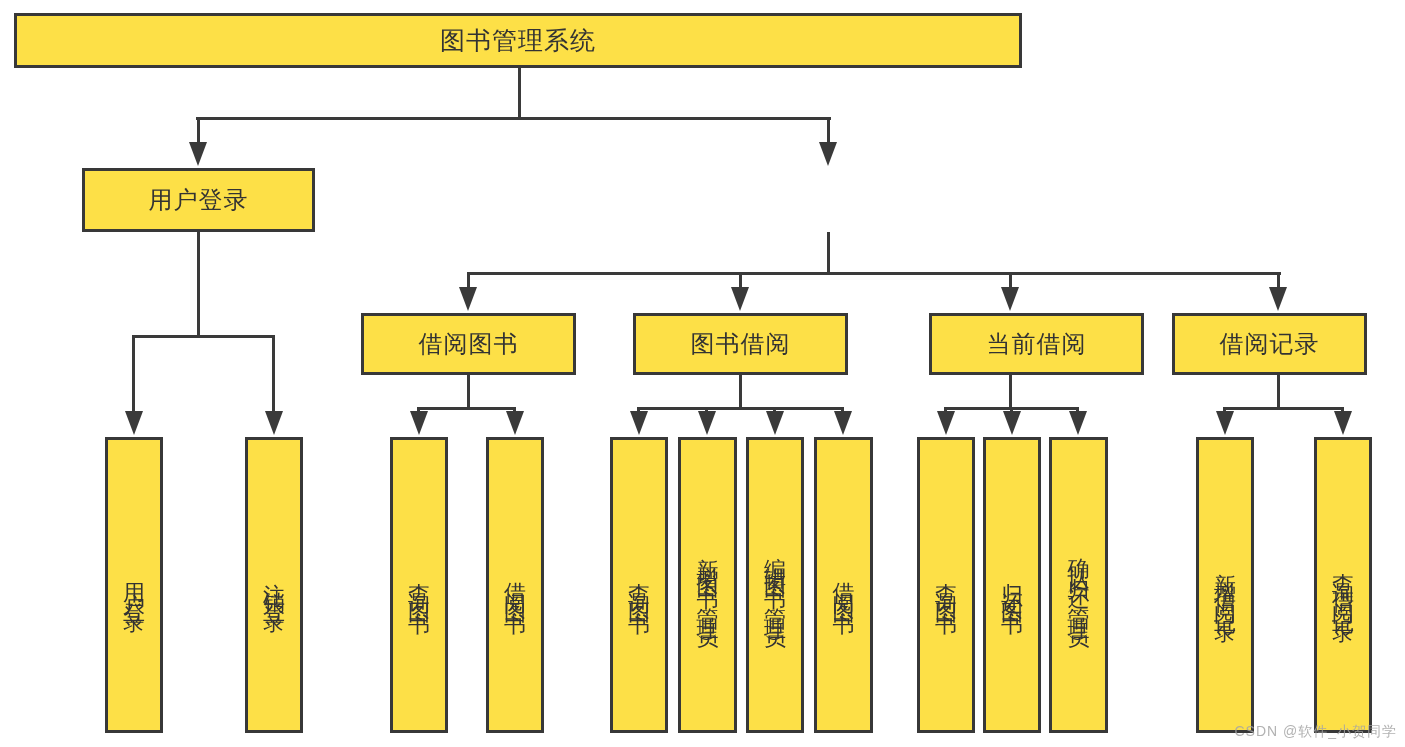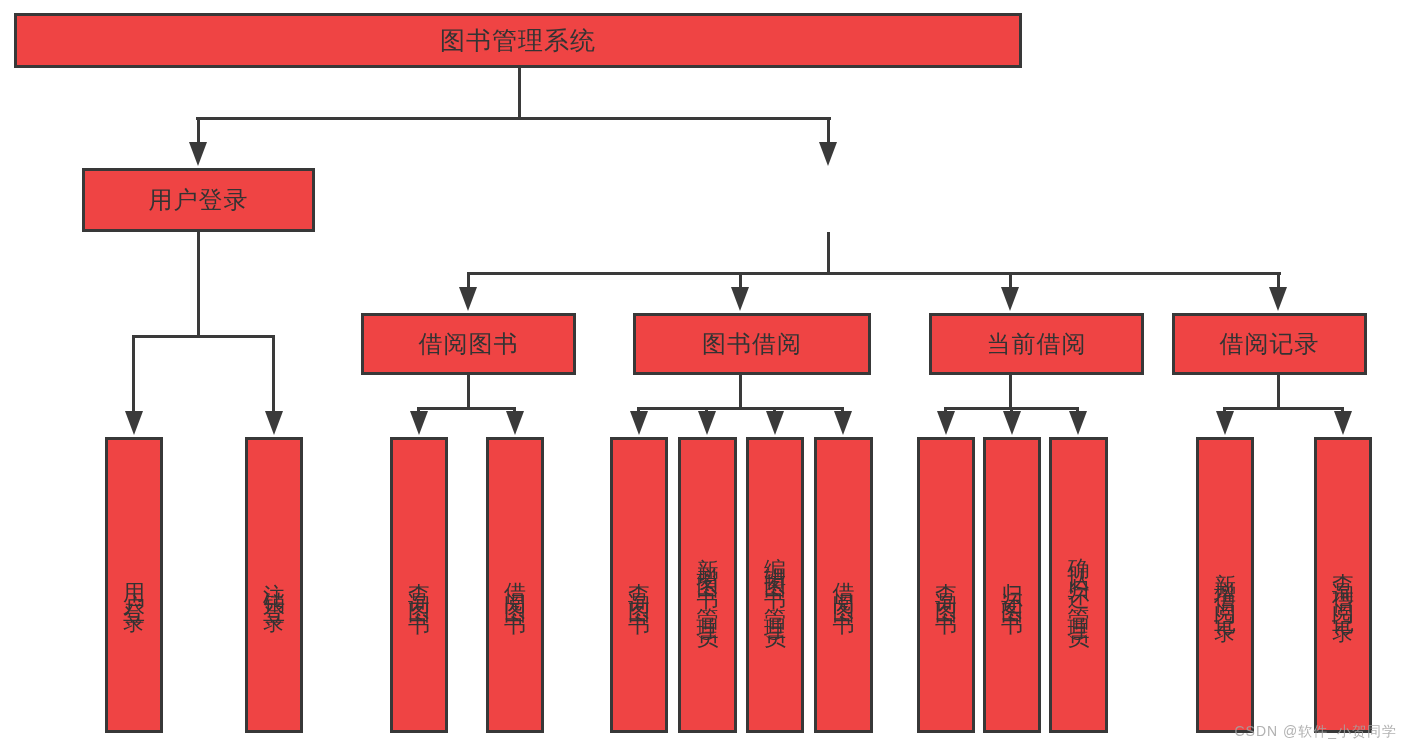--- a/index.html
+++ b/index.html
@@ -2,21 +2,21 @@
 <html><head>
 <meta charset="utf-8">
 <style>
   html,body{margin:0;padding:0;background:#ffffff;}
   body{font-family:"Liberation Sans",sans-serif;}
   .canvas{position:relative;width:1405px;height:747px;background:#ffffff;overflow:hidden;}
   .box{
     position:absolute;
     box-sizing:border-box;
     border:3px solid #383838;
-    background:#ef4444;
+    background:#fde047;
     display:flex;
     align-items:center;
     justify-content:center;
     color:#333333;
   }
   .hbox span{font-size:24px;letter-spacing:1px;white-space:nowrap;}
   .root span{font-size:25px;}
   .vbox span{
     display:block;
     writing-mode:vertical-rl;
@@ -113,21 +113,21 @@
     <span>图书管理系统</span>
   </div>
 
   <div class="box hbox" style="left:82px;top:168px;width:233px;height:64px">
     <span>用户登录</span>
   </div>
 
   <div class="box hbox" style="left:361px;top:313px;width:215px;height:62px">
     <span>借阅图书</span>
   </div>
-  <div class="box hbox" style="left:633px;top:313px;width:238px;height:62px">
+  <div class="box hbox" style="left:633px;top:313px;width:215px;height:62px">
     <span>图书借阅</span>
   </div>
   <div class="box hbox" style="left:929px;top:313px;width:215px;height:62px">
     <span>当前借阅</span>
   </div>
   <div class="box hbox" style="left:1172px;top:313px;width:195px;height:62px">
     <span>借阅记录</span>
   </div>
 
   <div class="box vbox" style="left:105px;top:437px;width:58px;height:296px">

